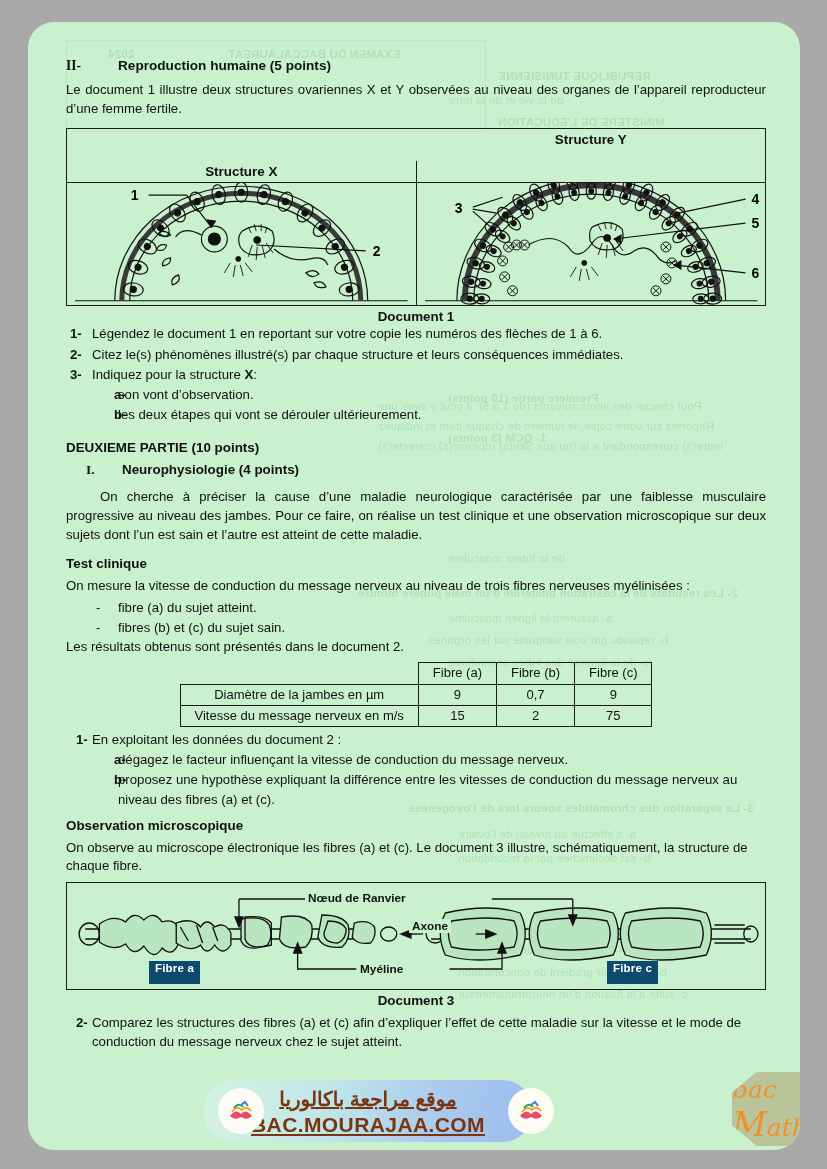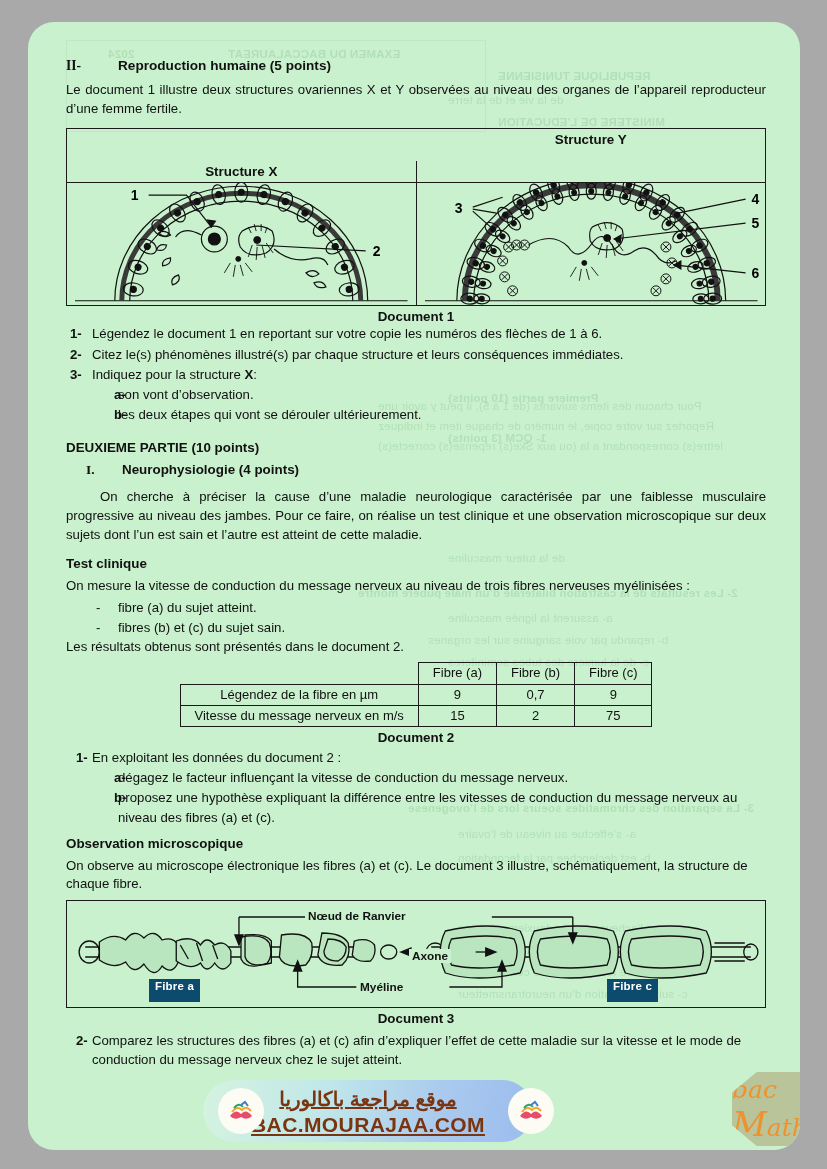--- a/index.html
+++ b/index.html
@@ -521,34 +521,33 @@
 
     <table class="doc2">
       <tbody>
           <tr>
         <td class="corner"></td>
         <th>Fibre (a)</th>
         <th>Fibre (b)</th>
         <th>Fibre (c)</th>
       </tr>
       <tr>
-        <td class="rowhead">Légendez de la fibre en µm</td>
+        <td class="rowhead">Diamètre de la jambes en µm</td>
         <td>9</td>
         <td>0,7</td>
         <td>9</td>
       </tr>
       <tr>
         <td class="rowhead">Vitesse du message nerveux en m/s</td>
         <td>15</td>
         <td>2</td>
         <td>75</td>
       </tr>
     </tbody>
       </table>
-    <div class="caption">Document 2</div>
 
     <div class="qrow" style="margin-top:3px;">
       <div class="bullet" style="padding-left:10px;">1-</div>
       <div class="qtext">En exploitant les données du document 2 :</div>
     </div>
     <div class="qrow sub">
       <div class="bullet">a-</div>
       <div class="qtext">dégagez le facteur influençant la vitesse de conduction du message nerveux.</div>
     </div>
     <div class="qrow sub">
@@ -602,21 +601,21 @@
           <path d="M404 51 L420 51"></path>
           <polygon points="424,51 414,47 414,55" fill="#111"></polygon>
 
           <path d="M228 64 L228 86 L286 86"></path>
           <polygon points="228,60 224,70 232,70" fill="#111"></polygon>
           <path d="M378 86 L430 86 L430 66"></path>
           <polygon points="430,60 426,70 434,70" fill="#111"></polygon>
         </g>
       </svg>
       <div class="lbl-txt" style="left:238px;top:8px;">Nœud de Ranvier</div>
-      <div class="lbl-txt" style="left:342px;top:48px;">Axone</div>
+      <div class="lbl-txt" style="left:342px;top:36px;">Axone</div>
       <div class="lbl-txt" style="left:290px;top:79px;">Myéline</div>
       <div class="lbl-black" style="left:82px;top:78px;">Fibre a</div>
       <div class="lbl-black" style="left:540px;top:78px;">Fibre c</div>
     </div>
     <div class="caption">Document 3</div>
 
     <div class="qrow" style="margin-top:5px;">
       <div class="bullet" style="padding-left:10px;">2-</div>
       <div class="qtext">Comparez les structures des fibres (a) et (c) afin d’expliquer l’effet de cette maladie sur la vitesse et le mode de conduction du message nerveux chez le sujet atteint.</div>
     </div>

